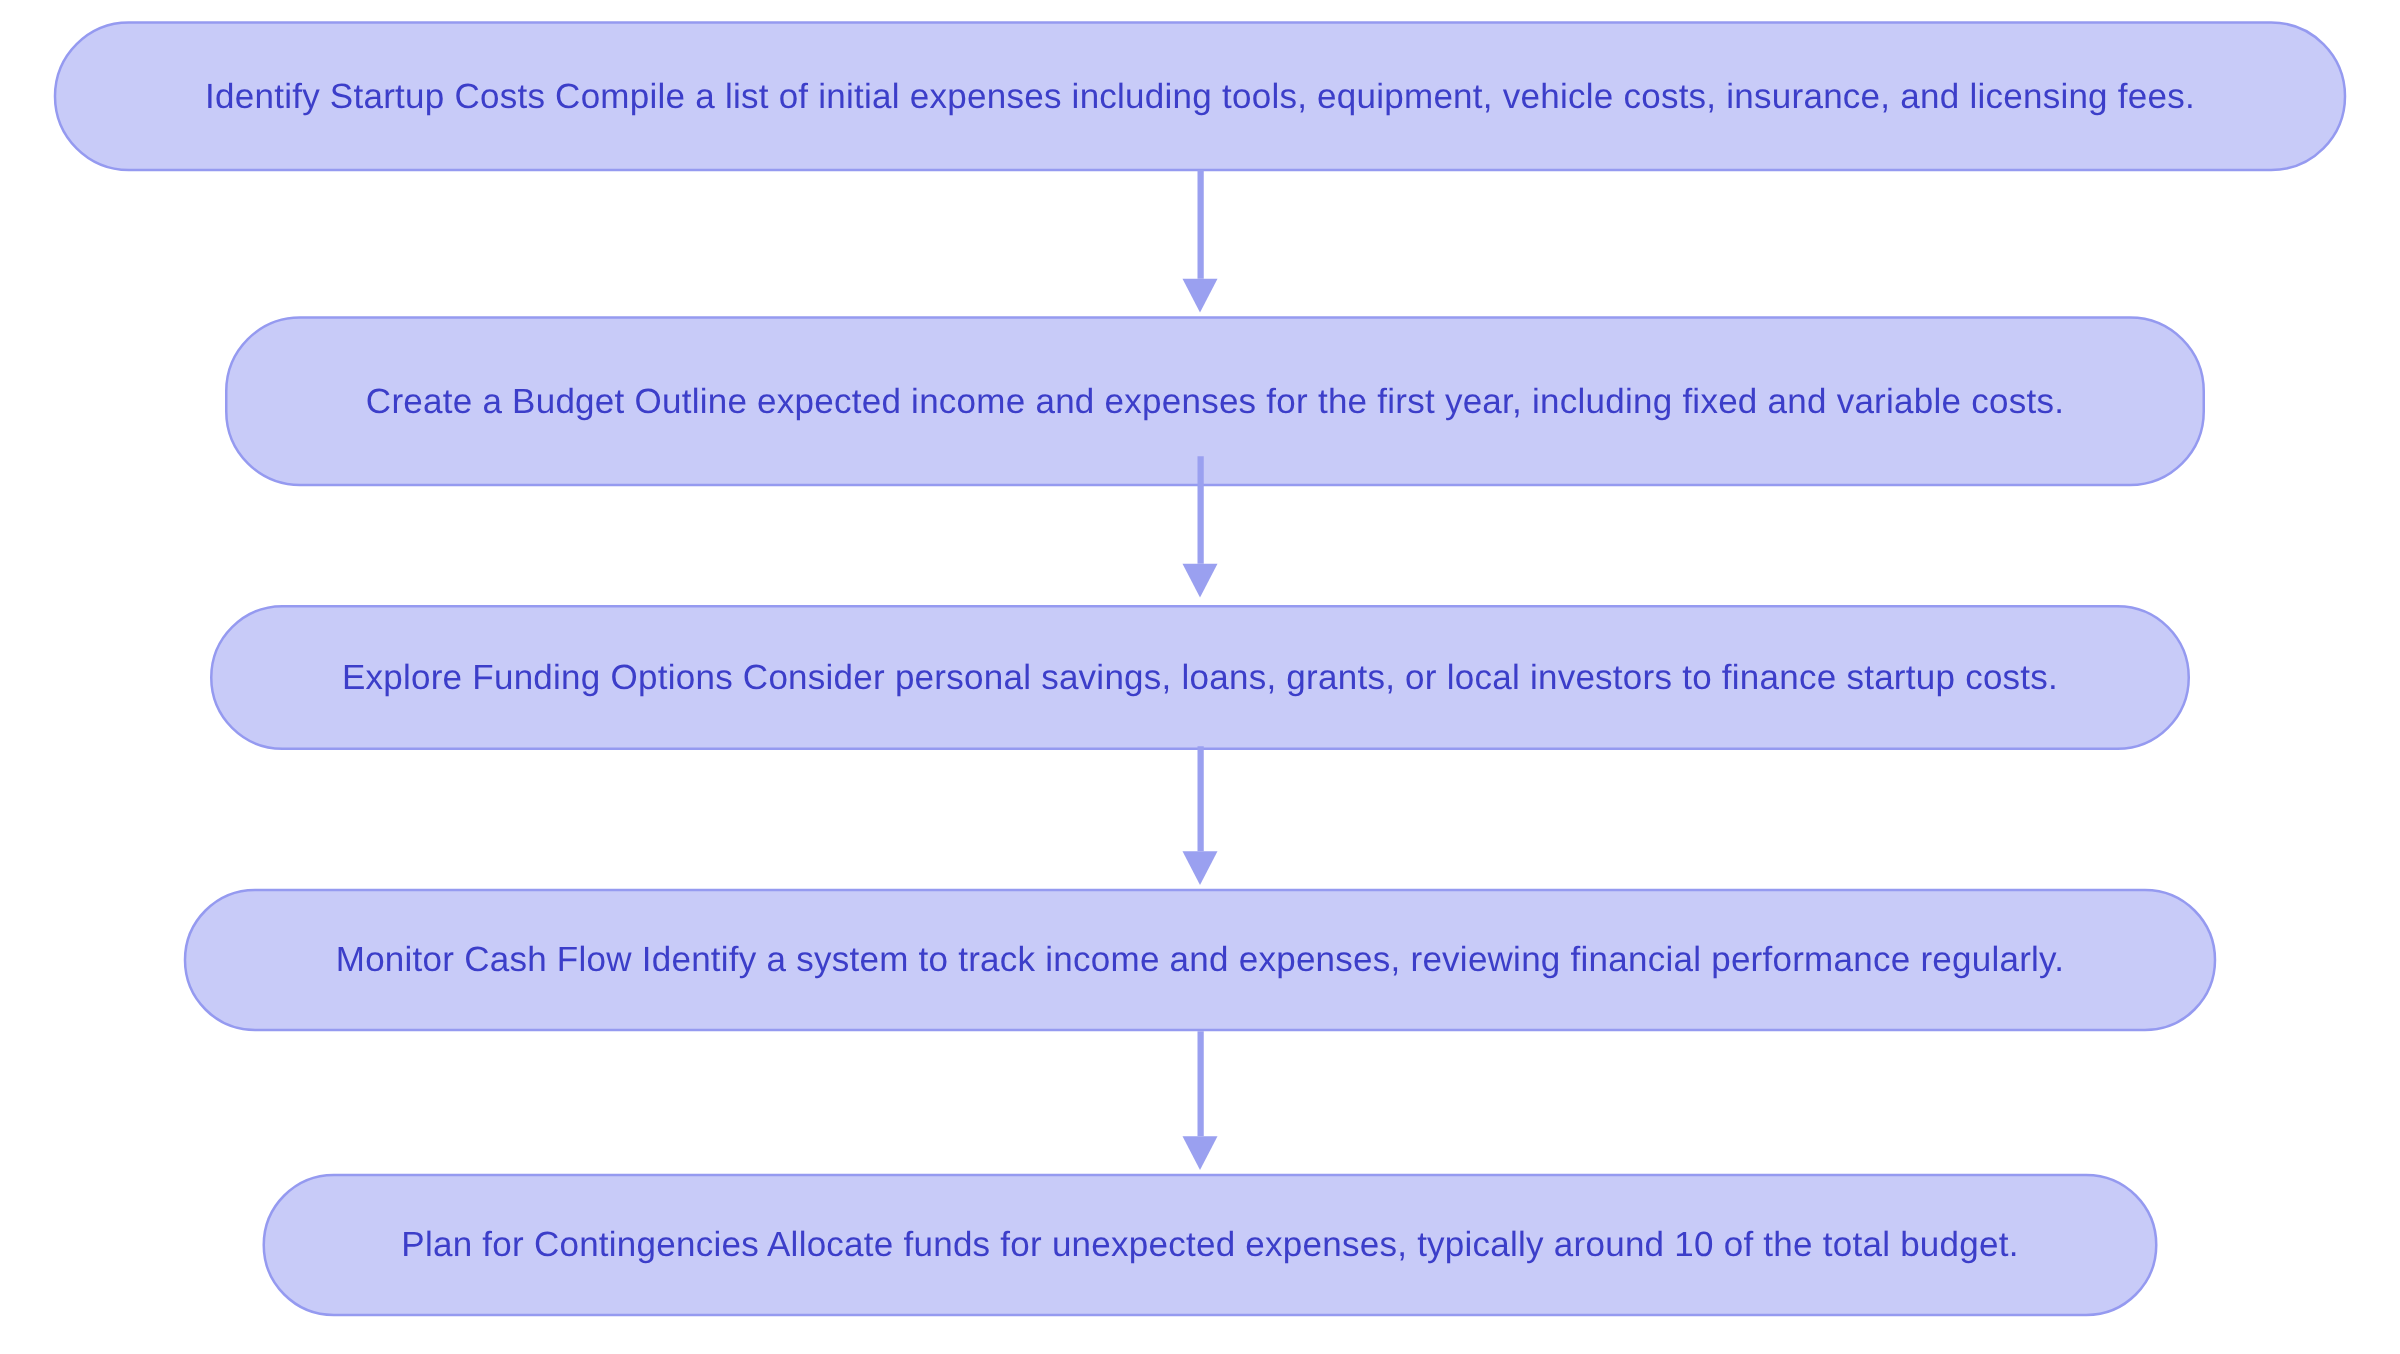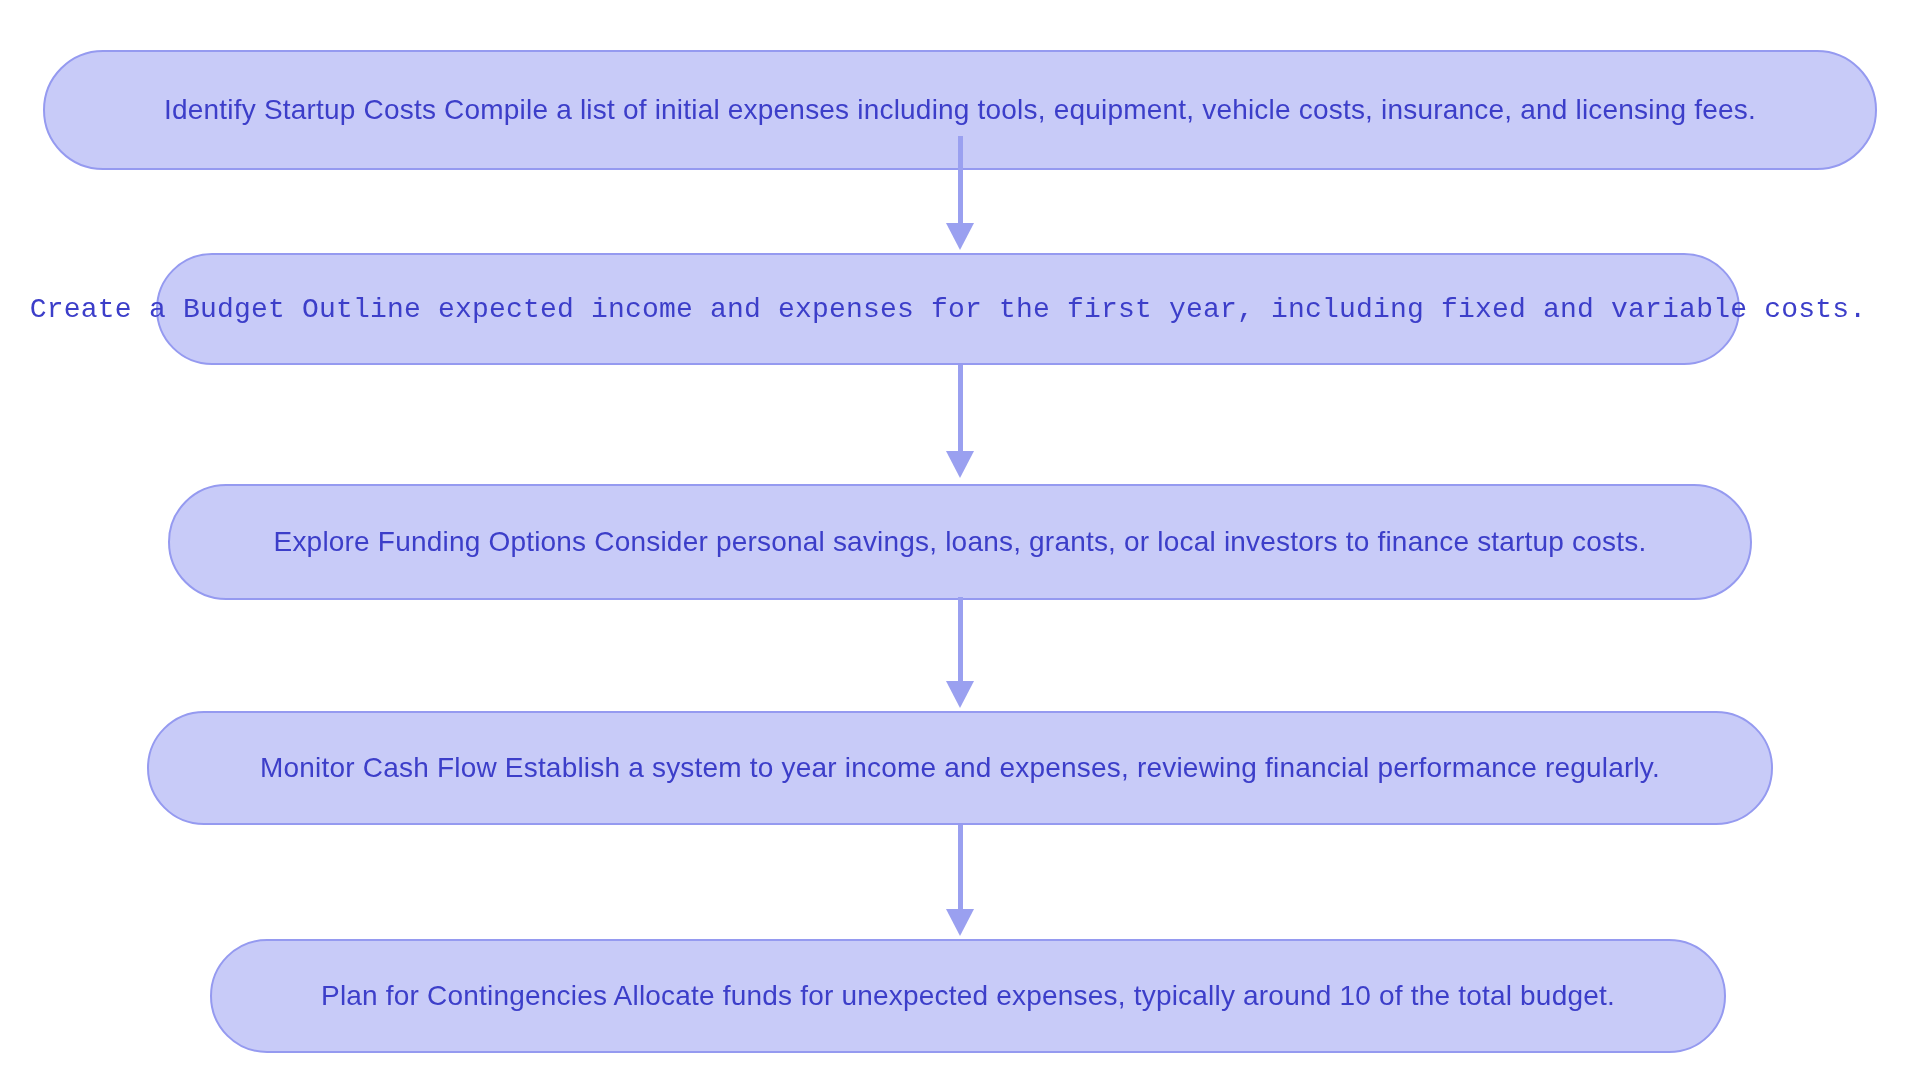--- a/index.html
+++ b/index.html
@@ -29,22 +29,22 @@
     background: var(--node-fill);
     border: 2.5px solid var(--node-border);
     border-radius: 60px;
     color: var(--node-text);
     font-size: 28px;
     letter-spacing: 0.2px;
     white-space: nowrap;
     padding: 0 24px;
   }
 
-  .node-1 { left: 43px;  top: 17px;  width: 1834px; height: 120px; margin-top: 33px; }
-  .node-2 { left: 156px; top: 253px; width: 1584px; height: 112px; font-family: Liberation Mono, monospace; }
+  .node-1 { left: 43px;  top: 17px;  width: 1834px; height: 120px; }
+  .node-2 { left: 180px; top: 253px; width: 1584px; height: 136px; }
   .node-3 { left: 168px; top: 484px; width: 1584px; height: 116px; }
   .node-4 { left: 147px; top: 711px; width: 1626px; height: 114px; }
   .node-5 { left: 210px; top: 939px; width: 1516px; height: 114px; }
 
   .arrow {
     position: absolute;
     left: 946px;
     width: 28px;
     display: flex;
     flex-direction: column;
@@ -95,21 +95,21 @@
   <div class="flow-node node-3">
     <span>Explore Funding Options Consider personal savings, loans, grants, or local investors to finance startup costs.</span>
   </div>
 
   <div class="arrow arrow-3">
     <div class="shaft"></div>
     <div class="head"></div>
   </div>
 
   <div class="flow-node node-4">
-    <span>Monitor Cash Flow Establish a system to year income and expenses, reviewing financial performance regularly.</span>
+    <span>Monitor Cash Flow Identify a system to track income and expenses, reviewing financial performance regularly.</span>
   </div>
 
   <div class="arrow arrow-4">
     <div class="shaft"></div>
     <div class="head"></div>
   </div>
 
   <div class="flow-node node-5">
     <span>Plan for Contingencies Allocate funds for unexpected expenses, typically around 10 of the total budget.</span>
   </div>

